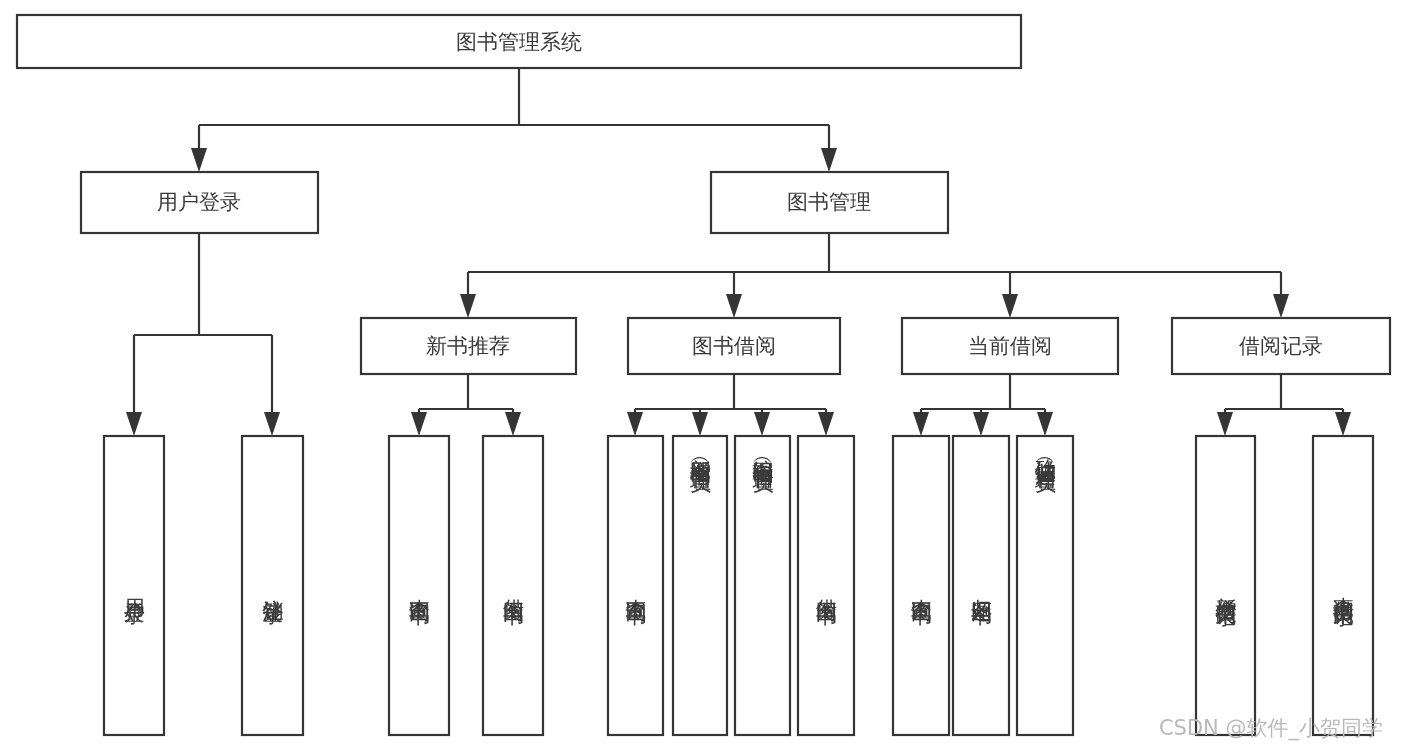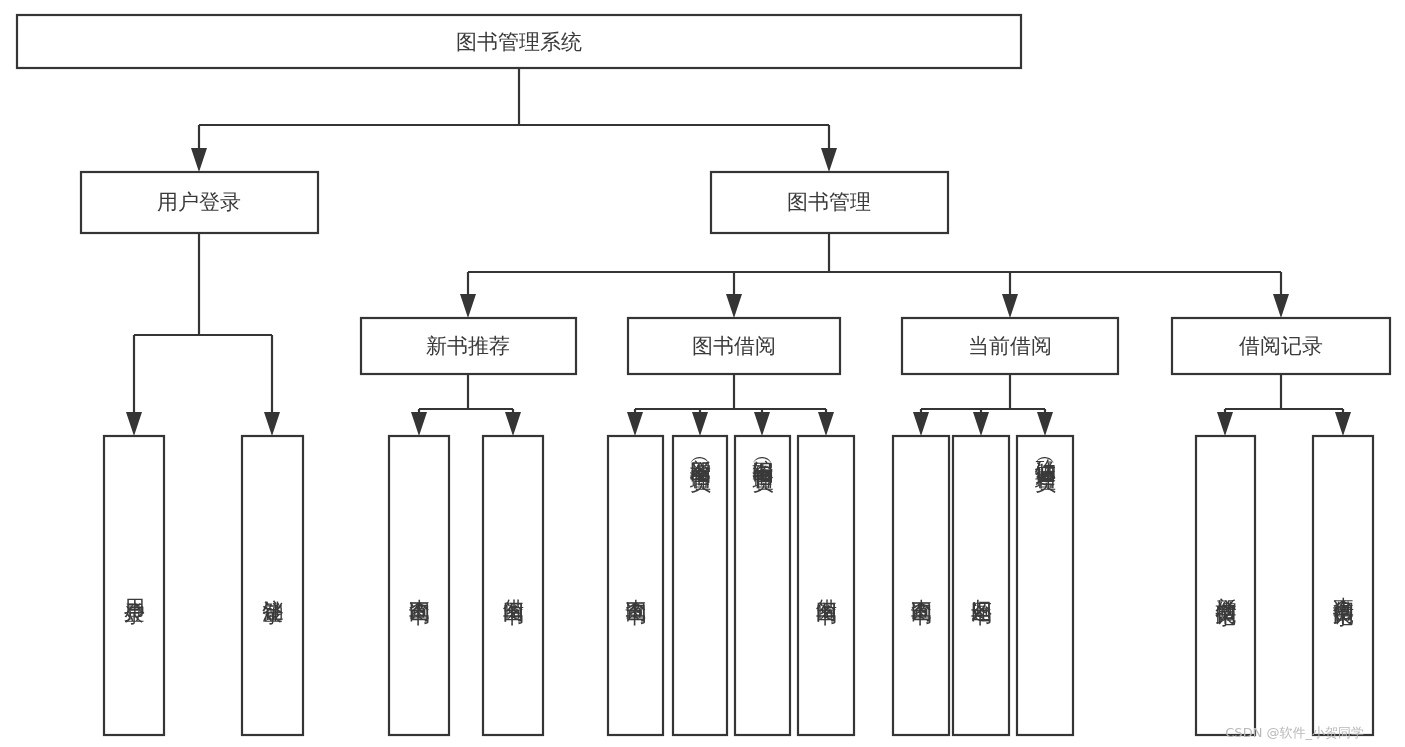--- a/index.html
+++ b/index.html
@@ -12,20 +12,21 @@
     font-family: "DejaVu Sans", "Liberation Sans", sans-serif;
     width: 1405px;
     height: 747px;
     overflow: hidden;
   }
   #diagram-root {
     position: relative;
     width: 1372px;
     height: 747px;
     background: #ffffff;
+    padding-left: 19px;
   }
   svg#flow-svg {
     position: absolute;
     top: 0;
     left: 0;
     width: 1405px;
     height: 747px;
     display: block;
   }
   .node-box {
@@ -66,21 +67,21 @@
     color: #3a3a3a;
     letter-spacing: 2px;
     white-space: nowrap;
     text-align: center;
   }
   .watermark {
     position: absolute;
     right: 8px;
     bottom: 5px;
     font-family: "DejaVu Sans", "Liberation Sans", sans-serif;
-    font-size: 13px;
+    font-size: 21px;
     color: #b9b9b9;
     white-space: nowrap;
     user-select: none;
   }
 </style>
 </head>
 <body>
 
 <div id="diagram-root">
 

